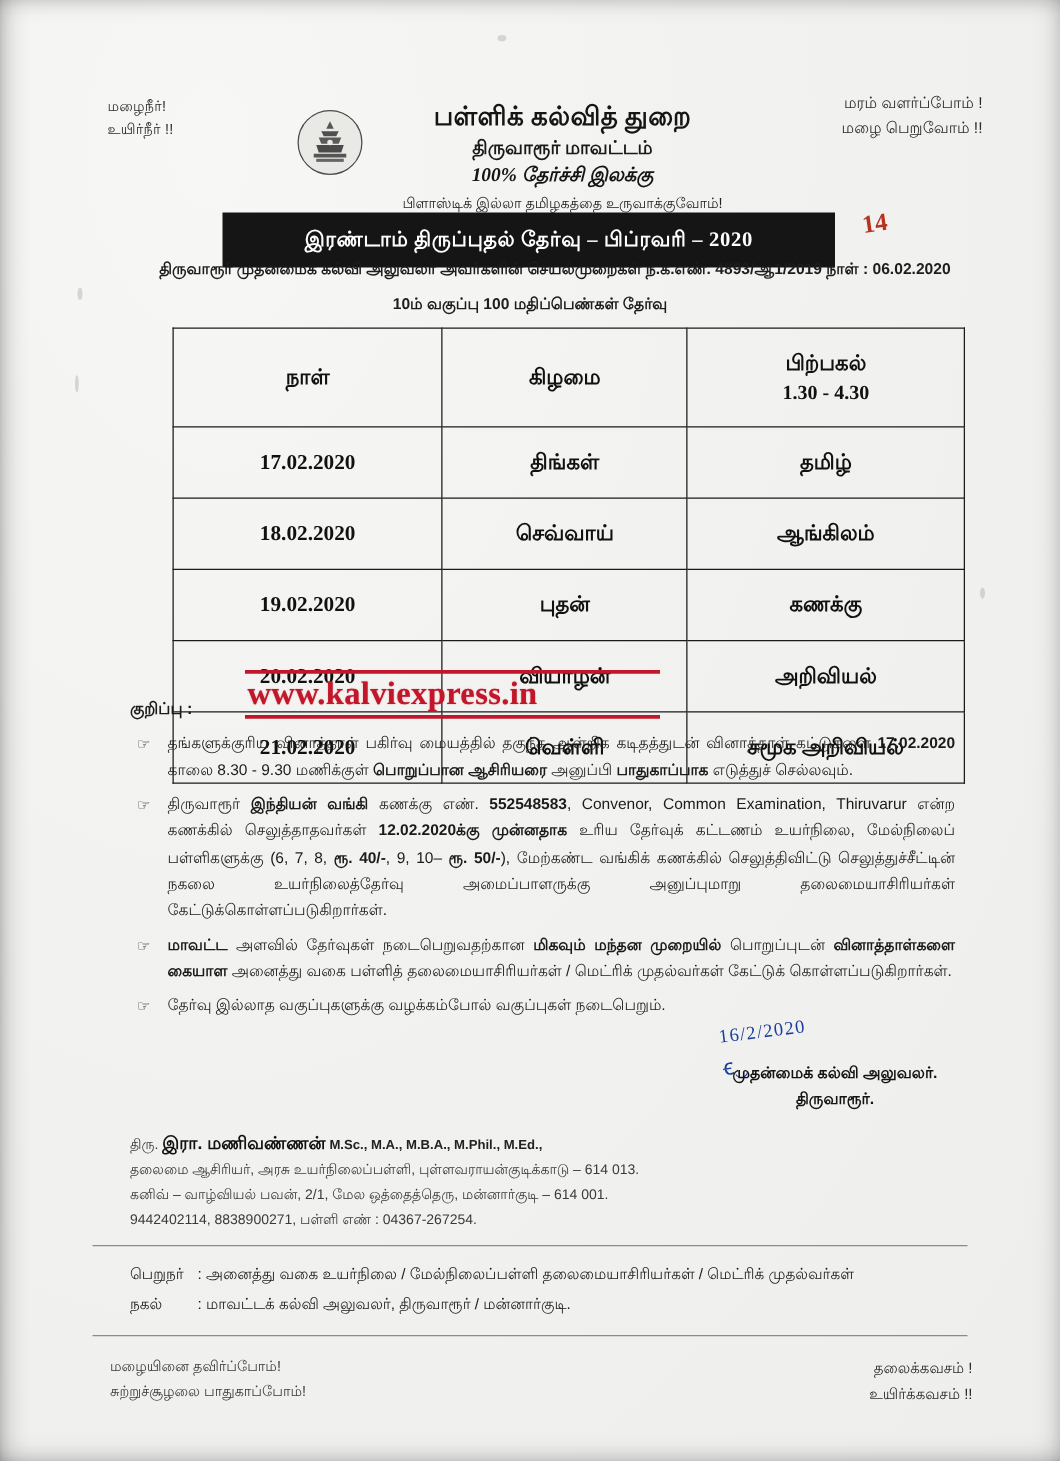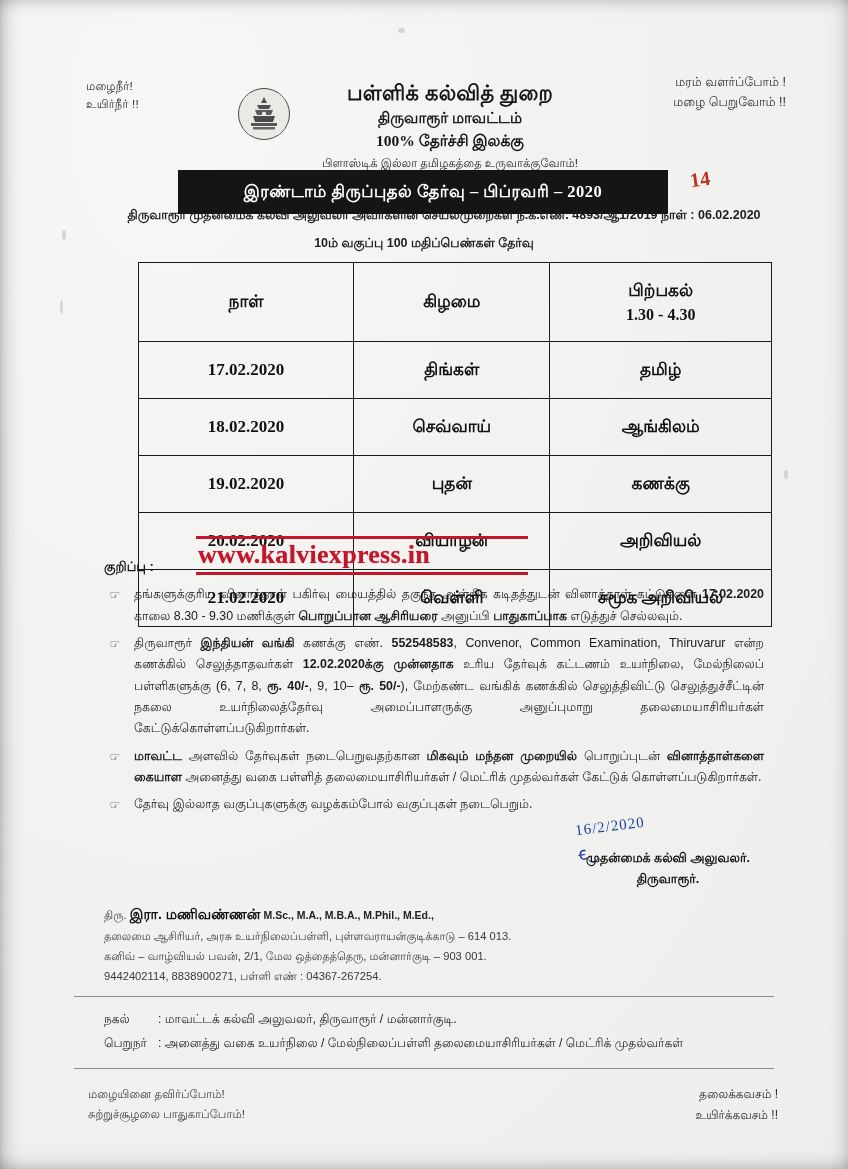--- a/index.html
+++ b/index.html
@@ -63,21 +63,21 @@
   }
   .h-dept{
     font-family:"Liberation Serif", serif;
     font-size:21px;font-weight:bold;letter-spacing:.3px;color:#151515;
     line-height:1.25;
   }
   .h-dist{
     font-size:15px;font-weight:bold;margin-top:4px;color:#1a1a1a;
   }
   .h-goal{
-    font-size:15.5px;font-weight:bold;margin-top:3px;color:#151515;
+    font-size:15.5px;font-weight:bold;margin-top:3px;color:#151515;font-style:italic;
   }
   .h-slogan{
     font-family:"Liberation Sans", sans-serif;
     font-size:11.5px;margin-top:5px;color:#222;
   }
 
   
   .titlebar{
     position:absolute;left:178px;top:170px;width:490px;height:44px;
     background:#151515;color:#fff;
@@ -356,32 +356,32 @@
       <div>திருவாரூர்.</div>
     </div>
 
     <div class="org">
       <div style="margin-top:18px;">
         <span>திரு.</span>
         <span class="org-name">இரா. மணிவண்ணன்</span>
         <span style="font-weight:bold;font-size:10.5px;color:#222;">M.Sc., M.A., M.B.A.,  M.Phil., M.Ed.,</span>
       </div>
       <div>தலைமை ஆசிரியர், அரசு உயர்நிலைப்பள்ளி, புள்ளவராயன்குடிக்காடு – 614 013.</div>
-      <div>கனிவ் – வாழ்வியல் பவன், 2/1, மேல ஒத்தைத்தெரு, மன்னார்குடி – 903 001.</div>
+      <div>கனிவ் – வாழ்வியல் பவன், 2/1, மேல ஒத்தைத்தெரு, மன்னார்குடி – 614 001.</div>
       <div>9442402114, 8838900271,   பள்ளி எண் : 04367-267254.</div>
     </div>
 
     <div class="rule r1"></div>
 
     <div class="dist">
       <div>
+        <span class="k">பெறுநர்</span><span>: அனைத்து வகை உயர்நிலை / மேல்நிலைப்பள்ளி தலைமையாசிரியர்கள் / மெட்ரிக் முதல்வர்கள்</span>
+      </div>
+      <div>
         <span class="k">நகல்</span><span>:  மாவட்டக் கல்வி அலுவலர், திருவாரூர் / மன்னார்குடி.</span>
-      </div>
-      <div>
-        <span class="k">பெறுநர்</span><span>: அனைத்து வகை உயர்நிலை / மேல்நிலைப்பள்ளி தலைமையாசிரியர்கள் / மெட்ரிக் முதல்வர்கள்</span>
       </div>
     </div>
 
     <div class="rule r2"></div>
 
     <div class="footleft">
       <div>மழையினை தவிர்ப்போம்!</div>
       <div>சுற்றுச்சூழலை பாதுகாப்போம்!</div>
     </div>
     <div class="footright">

